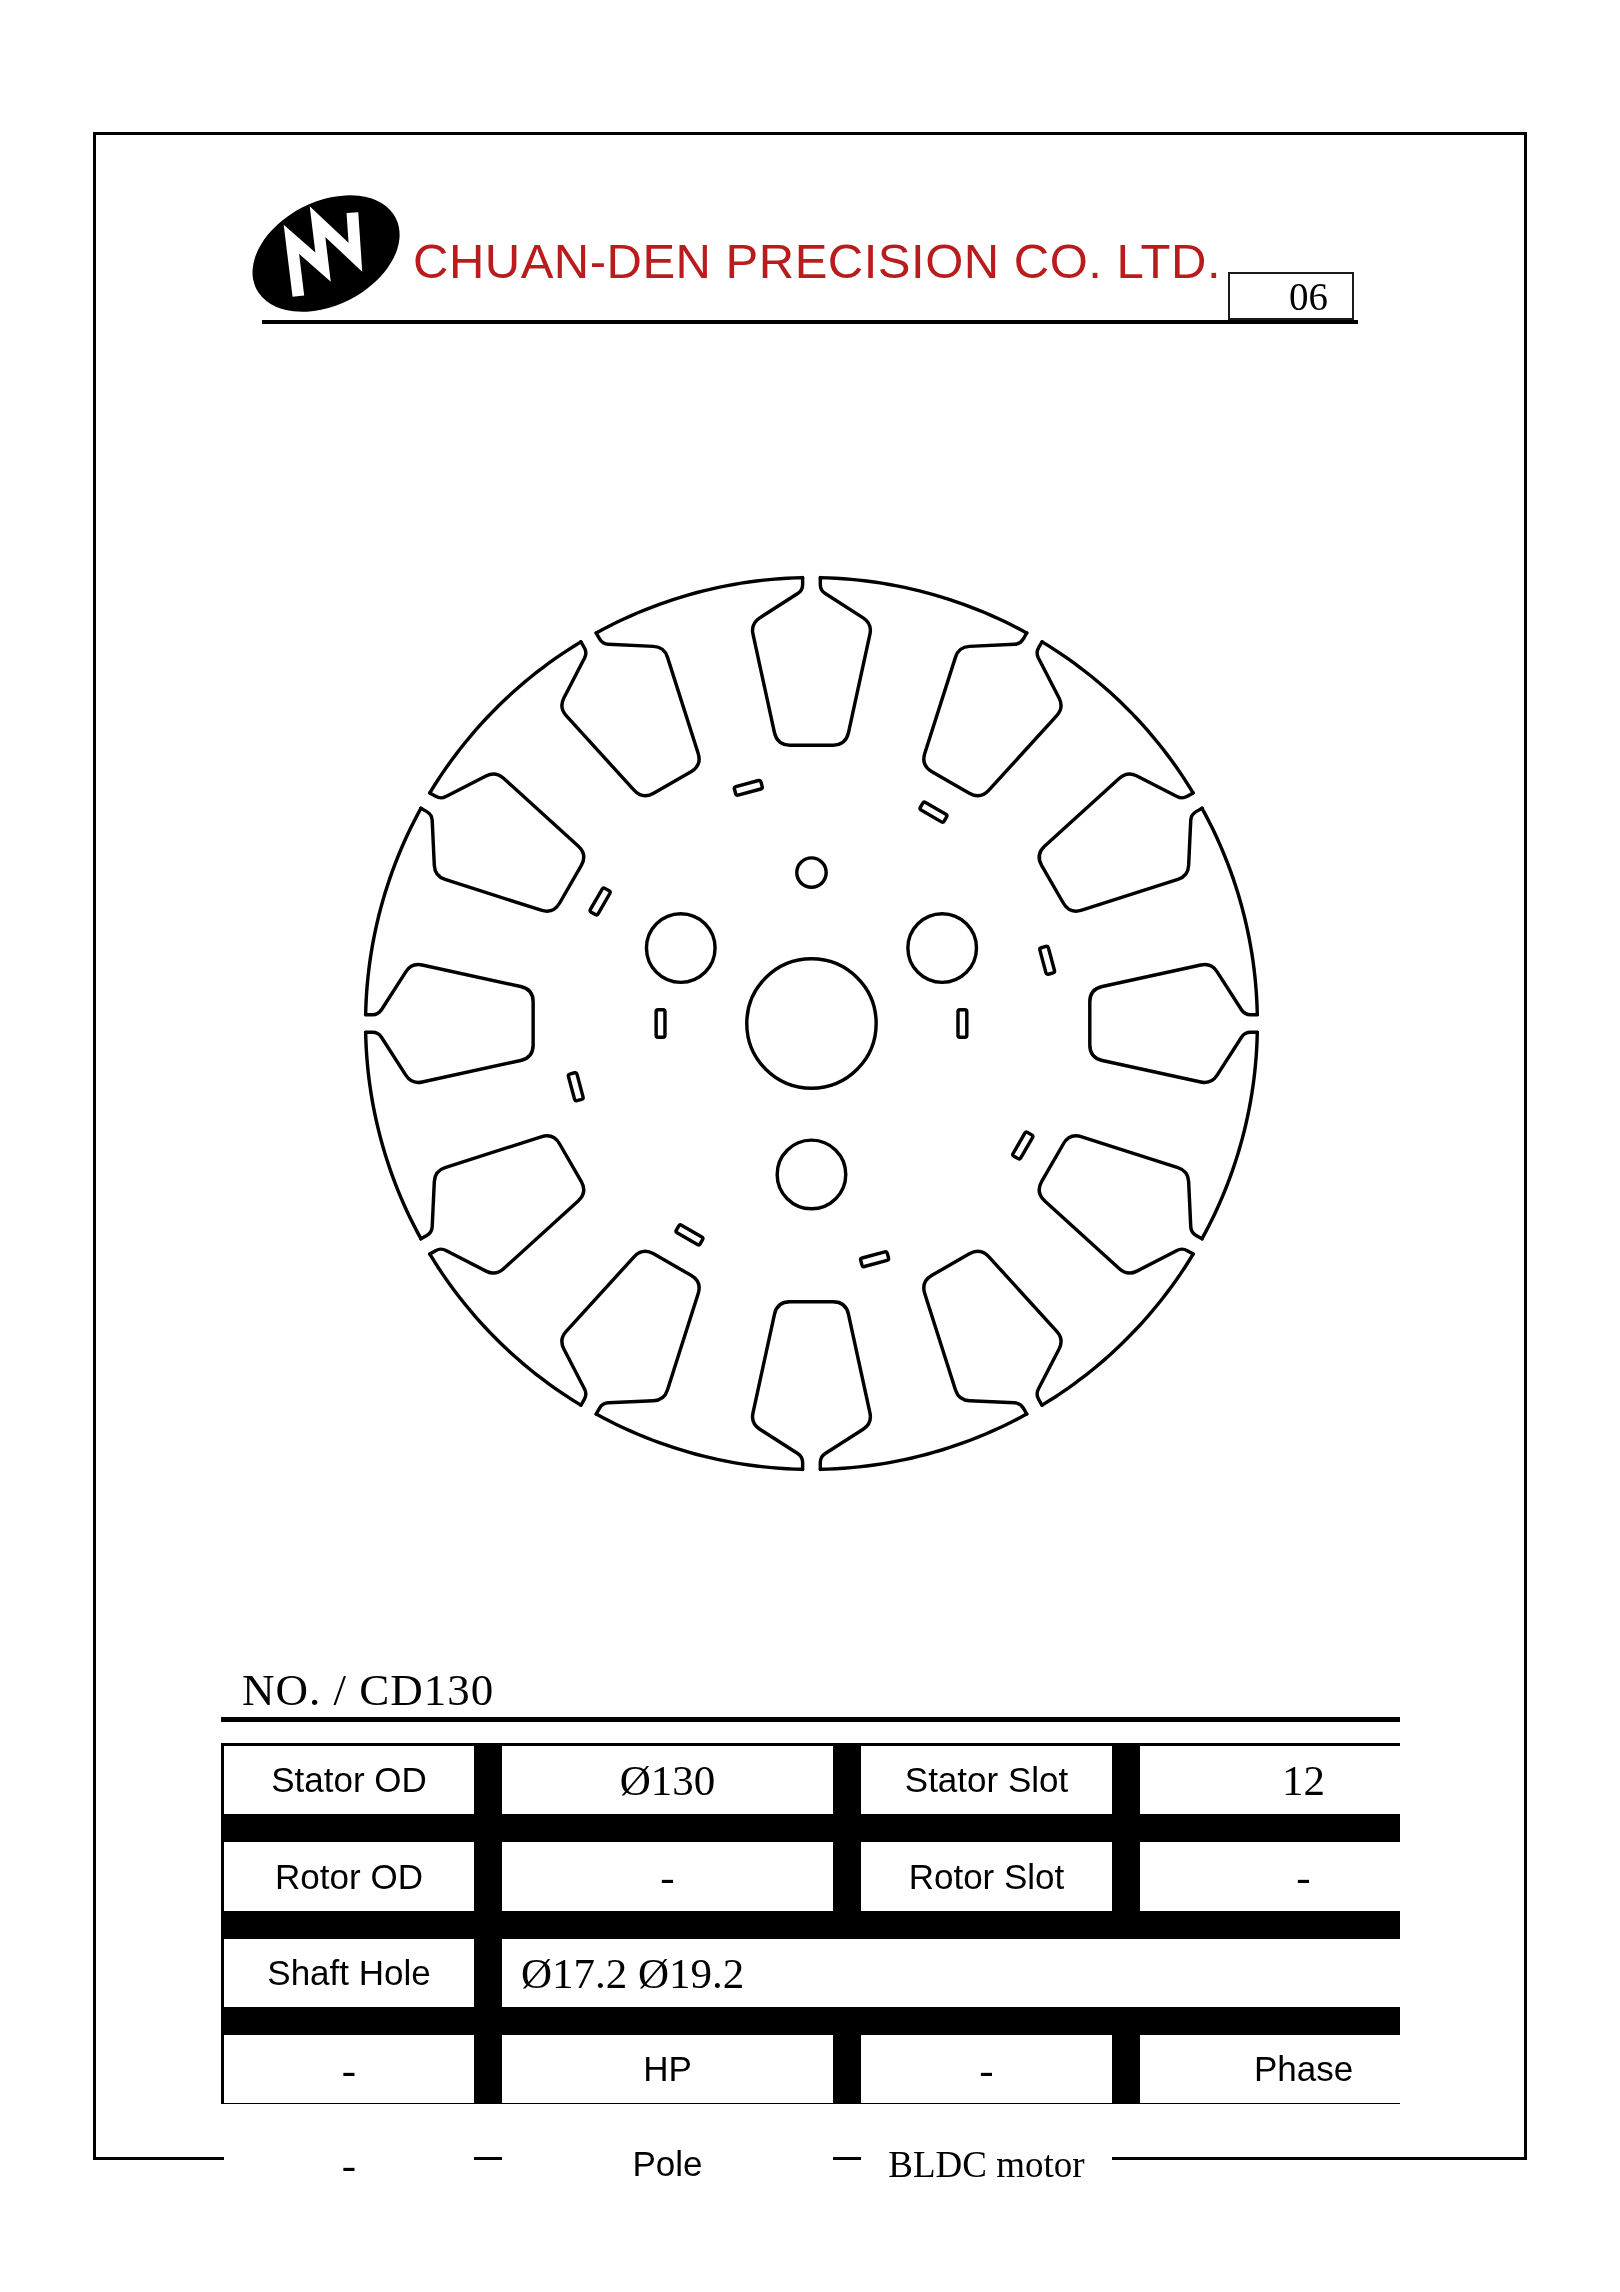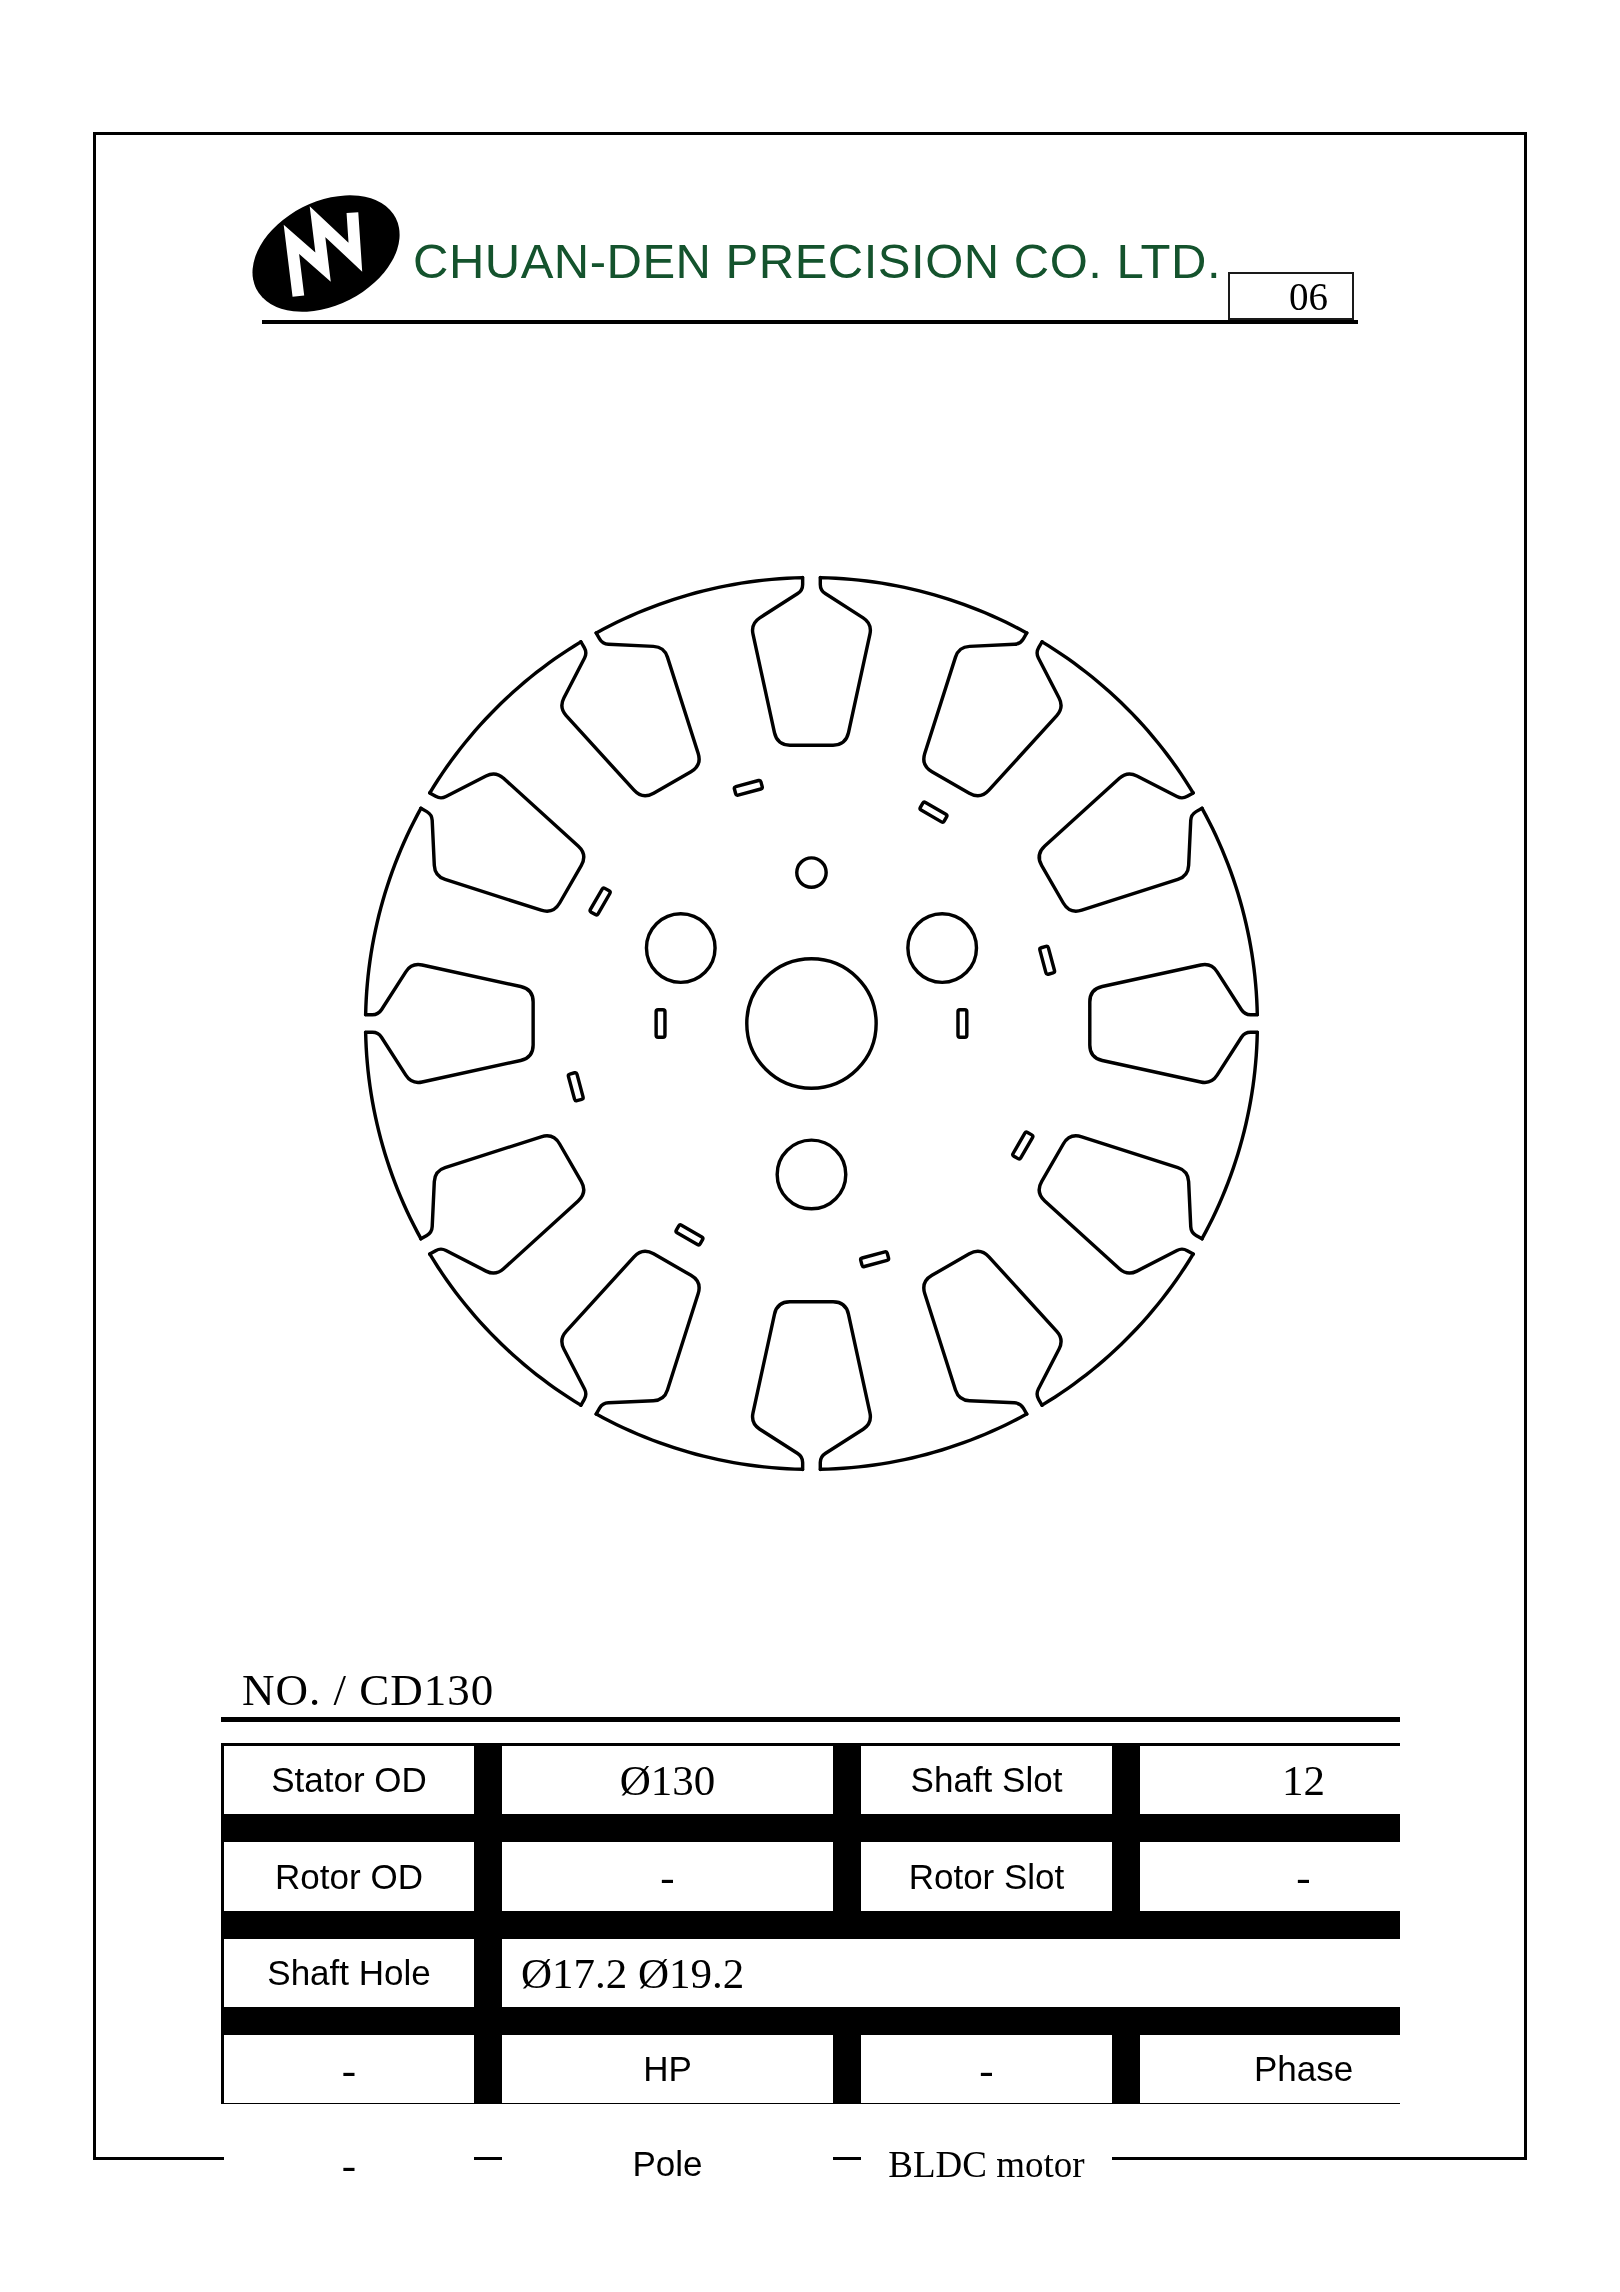--- a/index.html
+++ b/index.html
@@ -3,21 +3,21 @@
 <meta charset="utf-8">
 <style>
   html,body{margin:0;padding:0;background:#ffffff;}
   #page{position:relative;width:1620px;height:2293px;background:#ffffff;overflow:hidden;
         font-family:"Liberation Sans", sans-serif;color:#000;}
   #page-border{position:absolute;left:93px;top:132px;width:1434px;height:2028px;
         border:3.9px solid #000;box-sizing:border-box;}
   
   #logo{position:absolute;left:240px;top:188px;width:176px;height:133px;}
   #company-name{position:absolute;left:413px;top:233px;width:804px;height:59px;
-        font-size:49px;letter-spacing:0.5px;white-space:nowrap;color:#14532d;}
+        font-size:49px;letter-spacing:0.5px;white-space:nowrap;color:#b91c1c;}
   #header-rule{position:absolute;left:262px;top:320px;width:1096px;height:3.9px;background:#000;}
   #page-number-box{position:absolute;left:1228px;top:272px;width:126px;height:48px;
         border:2.9px solid #1a1a1a;box-sizing:border-box;display:flex;align-items:center;justify-content:center;}
   #page-number{font-family:"Liberation Serif","DejaVu Serif",serif;font-size:39px;line-height:1;margin-left:35px;}
   
   #drawing-svg{position:absolute;left:0;top:0;width:1620px;height:2293px;}
   
   #part-no{position:absolute;left:242px;top:1664px;font-family:"Liberation Serif","DejaVu Serif",serif;
         font-size:45px;letter-spacing:1px;white-space:nowrap;}
   #part-no-rule{position:absolute;left:221px;top:1717px;width:1179px;height:4.9px;background:#000;}
@@ -94,21 +94,21 @@
       <rect x="-14" y="-4.5" width="28" height="9" rx="2" transform="translate(1043.64,1168.50) rotate(-240)" fill="none" stroke="#000000" stroke-width="3.5" stroke-linecap="round" stroke-linejoin="round"></rect>
     </svg>
 
   <div id="part-no">NO. / CD130</div>
   <div id="part-no-rule"></div>
 
   <div id="spec-table">
 
     <div class="cell label">Stator OD</div>
     <div class="cell serif-val">Ø130</div>
-    <div class="cell label">Shaft Slot</div>
+    <div class="cell label">Stator Slot</div>
     <div class="cell serif-val">12</div>
 
     <div class="cell label">Rotor OD</div>
     <div class="cell serif-val">-</div>
     <div class="cell label">Rotor Slot</div>
     <div class="cell serif-val">-</div>
 
     <div class="cell label">Shaft Hole</div>
     <div class="cell serif-val span-val">Ø17.2 Ø19.2</div>
 

